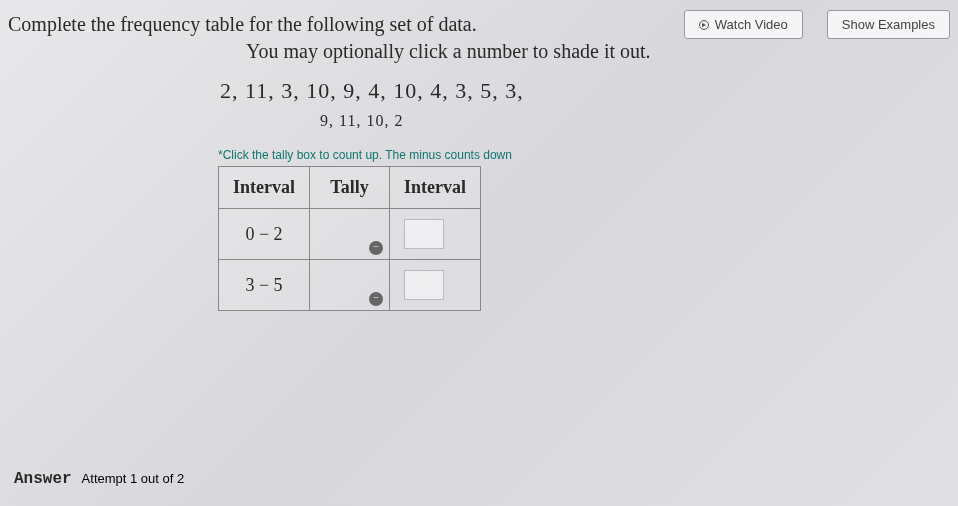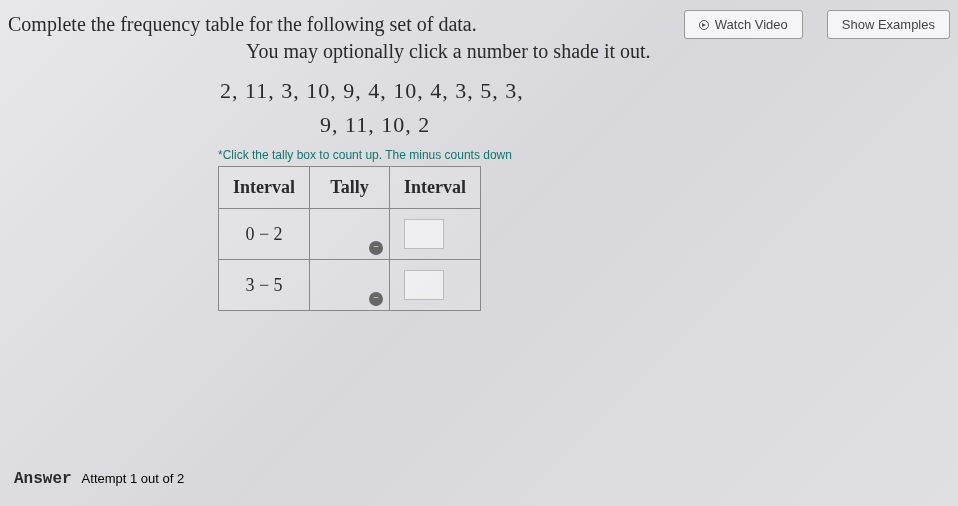--- a/index.html
+++ b/index.html
@@ -68,21 +68,21 @@
       position: absolute;
       top: 78px;
       left: 220px;
       font-size: 22px;
       letter-spacing: 1px;
     }
     .data-line2 {
       position: absolute;
       top: 112px;
       left: 320px;
-      font-size: 22px;
+      font-size: 16px;
       letter-spacing: 1px;
     }
     .hint {
       position: absolute;
       top: 148px;
       left: 218px;
       font-size: 12px;
       color: #0f766e;
       font-family: Arial, sans-serif;
     }

